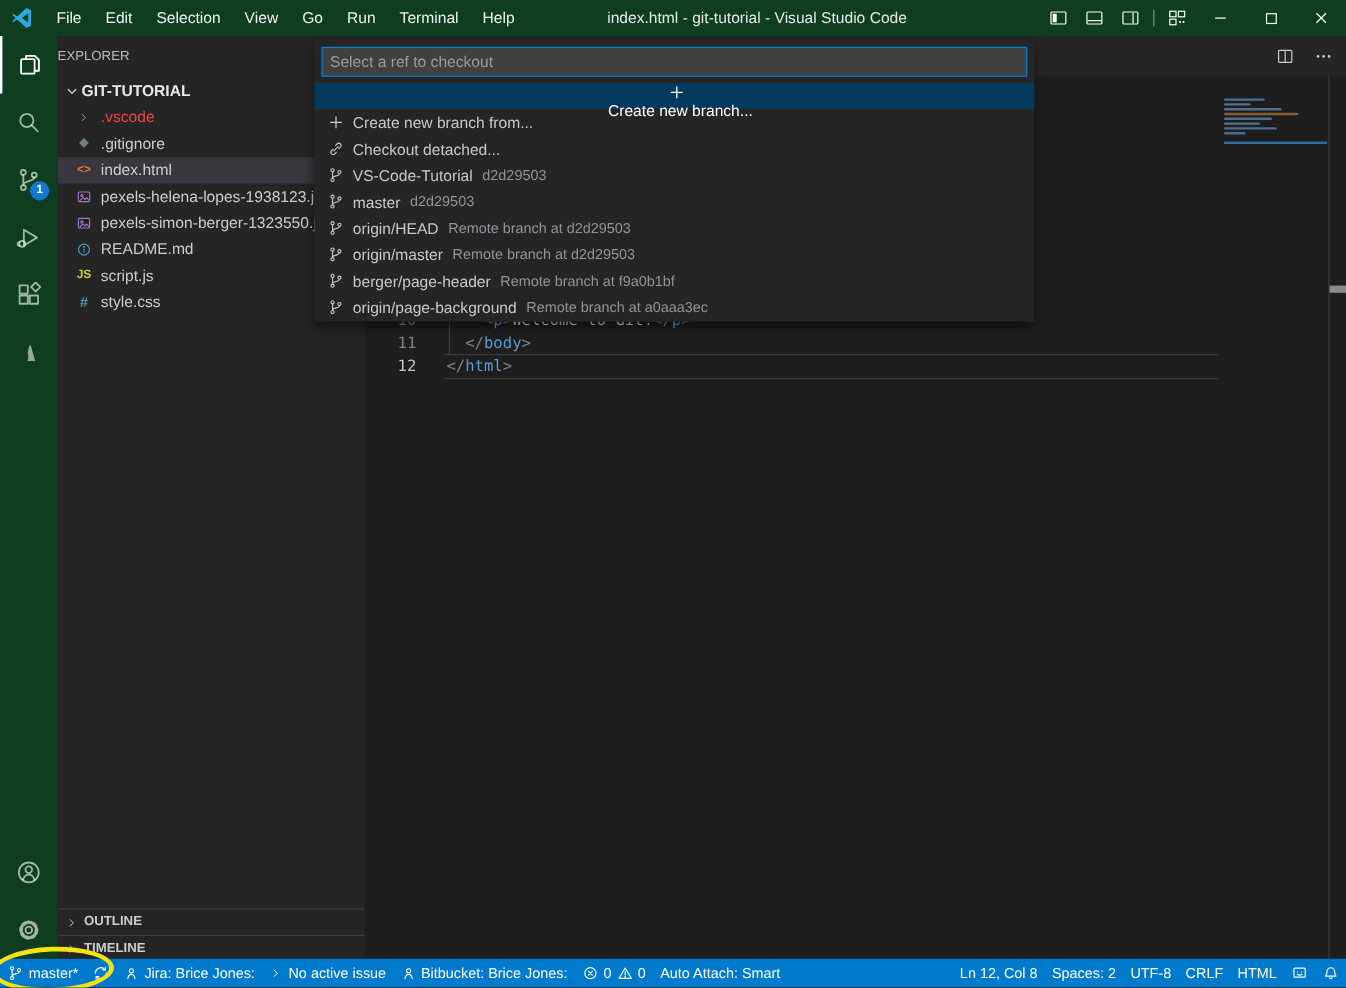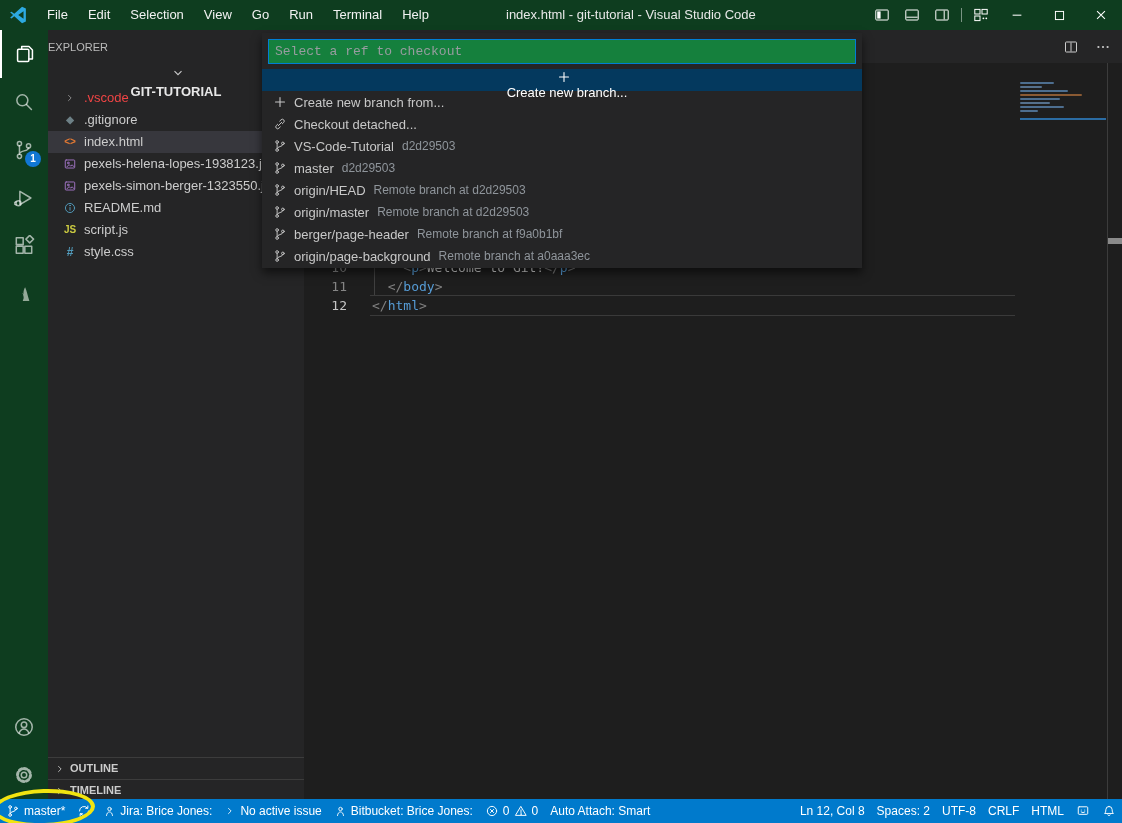--- a/index.html
+++ b/index.html
@@ -26,21 +26,21 @@
   .act-slot { position:relative; width:48px; height:48px; display:flex; align-items:center; justify-content:center;
               color:rgba(255,255,255,.62); }
   .act-slot.active { color:#ffffff; border-left:2px solid #ffffff; }
   .act-badge { position:absolute; right:7px; bottom:7px; min-width:16px; height:16px; border-radius:8px;
                background:#1177d4; color:#fff; font-size:10px; line-height:16px; text-align:center; font-weight:bold; }
   .act-bottom { margin-top:auto; }
 
   
   .sidebar { position:absolute; left:48px; top:30px; width:256px; height:769px; background:#252526; z-index:4; }
   .explorer-header { height:35px; line-height:35px; font-size:11px; color:#bbbbbb; }
-  .tree-root { height:22px; line-height:22px; display:flex; align-items:center; font-size:13px; font-weight:bold; color:#e8e8e8;flex-direction:column; }
+  .tree-root { height:22px; line-height:22px; display:flex; align-items:center; font-size:13px; font-weight:bold; color:#e8e8e8; }
   .tree-root .twist { width:16px; margin-left:4px; color:#cccccc; }
   .file-row { height:22px; line-height:22px; display:flex; align-items:center; font-size:13px; color:#cccccc; white-space:nowrap; }
   .file-row.selected { background:#37373d; }
   .file-row .fi { width:16px; height:16px; margin-left:14px; margin-right:6px; display:flex;
                   align-items:center; justify-content:center; font-size:11px; font-weight:bold; flex:0 0 16px; }
   .file-row.dimmed { color:#ef4444; }
   .side-sections { position:absolute; left:0; width:256px; }
   .side-section { height:22px; line-height:21px; border-top:1px solid #3c3c3c; display:flex; align-items:center;
                   font-size:11px; font-weight:bold; color:#cccccc; }
   .side-section .twist { width:16px; margin-left:6px; color:#cccccc; font-weight:normal; }
@@ -59,22 +59,22 @@
   .minimap { position:absolute; left:716px; top:52px; width:86px; }
   .minimap .mrow { height:2px; margin-bottom:2px; border-radius:1px; }
   .minimap-curline { position:absolute; left:716px; top:88px; width:86px; height:2px; background:#2b6ca3; }
   .scroll-border { position:absolute; left:803px; top:33px; width:1px; height:736px; background:#3c3c3c; }
   .overview-cursor { position:absolute; left:804px; top:208px; width:14px; height:6px; background:#8a8a8a; }
 
   
   .quickpick { position:absolute; left:262px; top:33px; width:600px; background:#252526; z-index:50;
                box-shadow:0 5px 9px rgba(0,0,0,.55); padding-bottom:1px; }
   .qp-inputwrap { padding:6px 6px 5px 6px; }
-  .qp-input { width:100%; height:25px; background:#15803d; border:1px solid #007fd4; color:#cccccc;
-              font-size:13px; padding:8px 6px; outline:none; font-family:Liberation Mono, monospace; }
+  .qp-input { width:100%; height:25px; background:#404040; border:1px solid #007fd4; color:#cccccc;
+              font-size:13px; padding:8px 6px; outline:none; font-family:Liberation Sans, sans-serif; }
   .qp-input::placeholder { color:#989ca0; }
   .qp-row { height:22px; display:flex; align-items:center; font-size:13px; color:#c8c8c8; padding-left:10px; cursor:default; }
   .qp-row.focused { background:#04395e; color:#ffffff;flex-direction:column; }
   .qp-row .qp-icon { width:16px; height:16px; margin-right:6px; display:flex; align-items:center; justify-content:center; color:#c5c5c5; flex:0 0 16px; }
   .qp-row.focused .qp-icon { color:#ffffff; }
   .qp-desc { font-size:12px; color:#8f959b; margin-left:8px; }
 
   
   .statusbar { position:absolute; left:0; top:799px; width:1122px; height:24px; background:var(--statusbar,#007acc);
                color:#ffffff; display:flex; justify-content:space-between; z-index:60; font-size:12px; }

